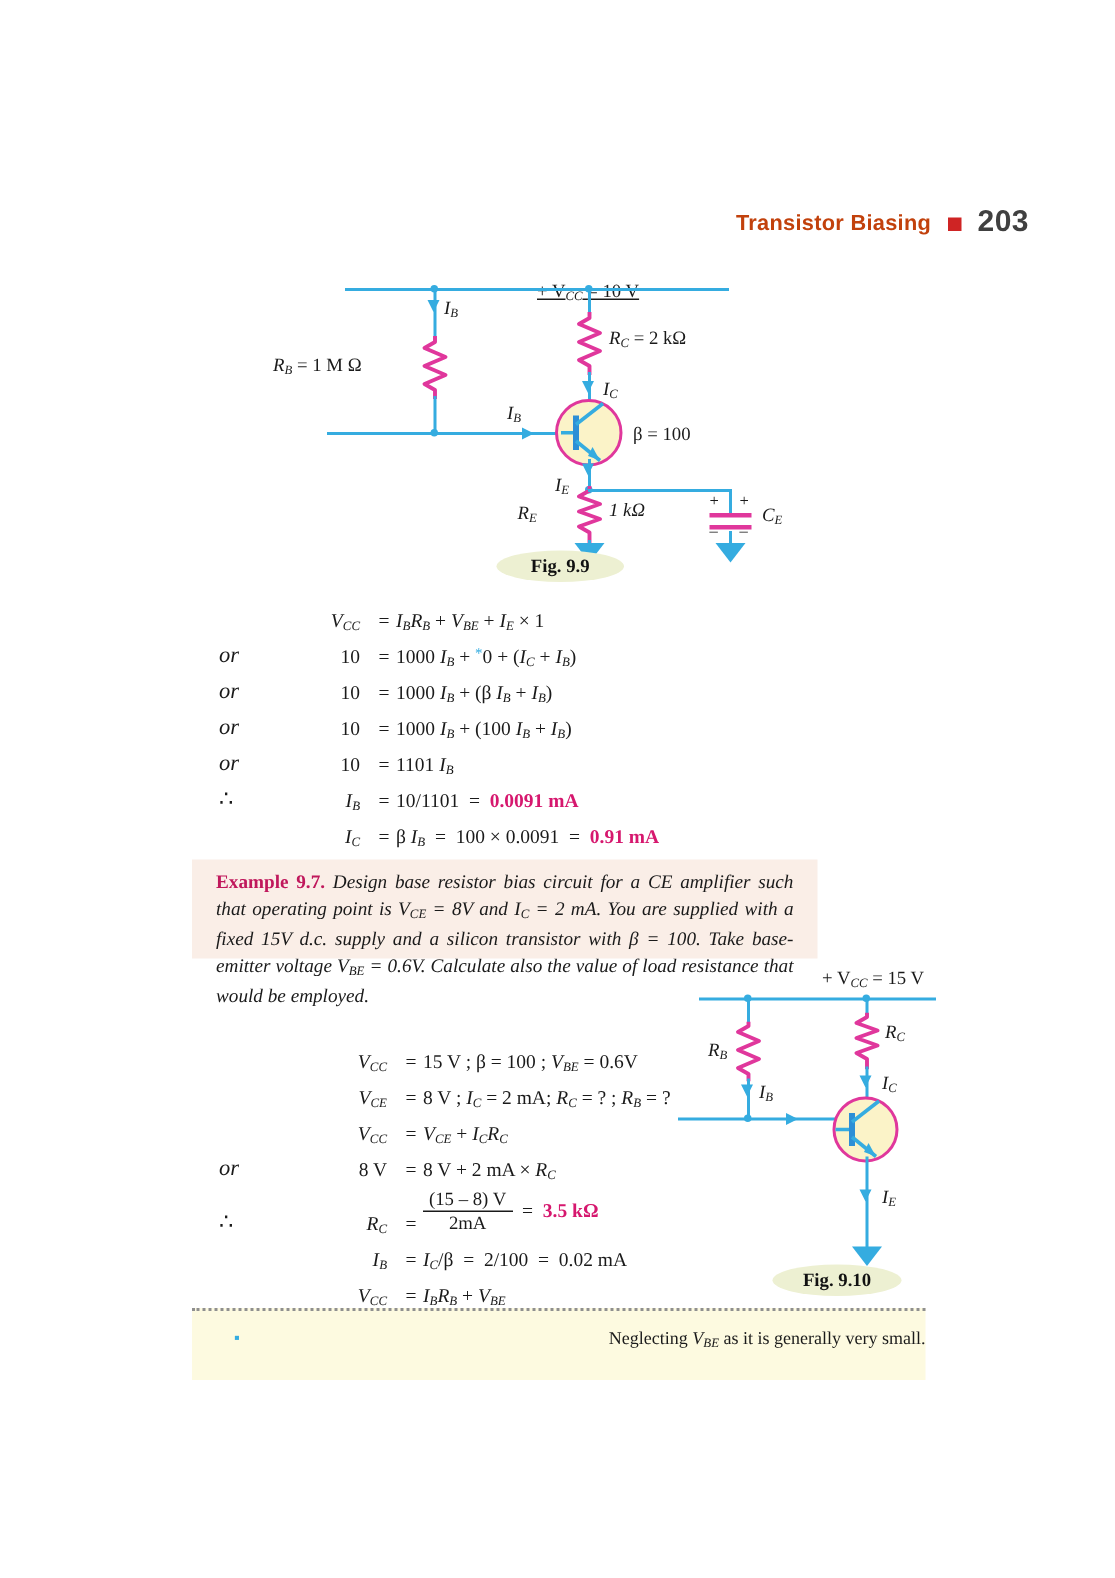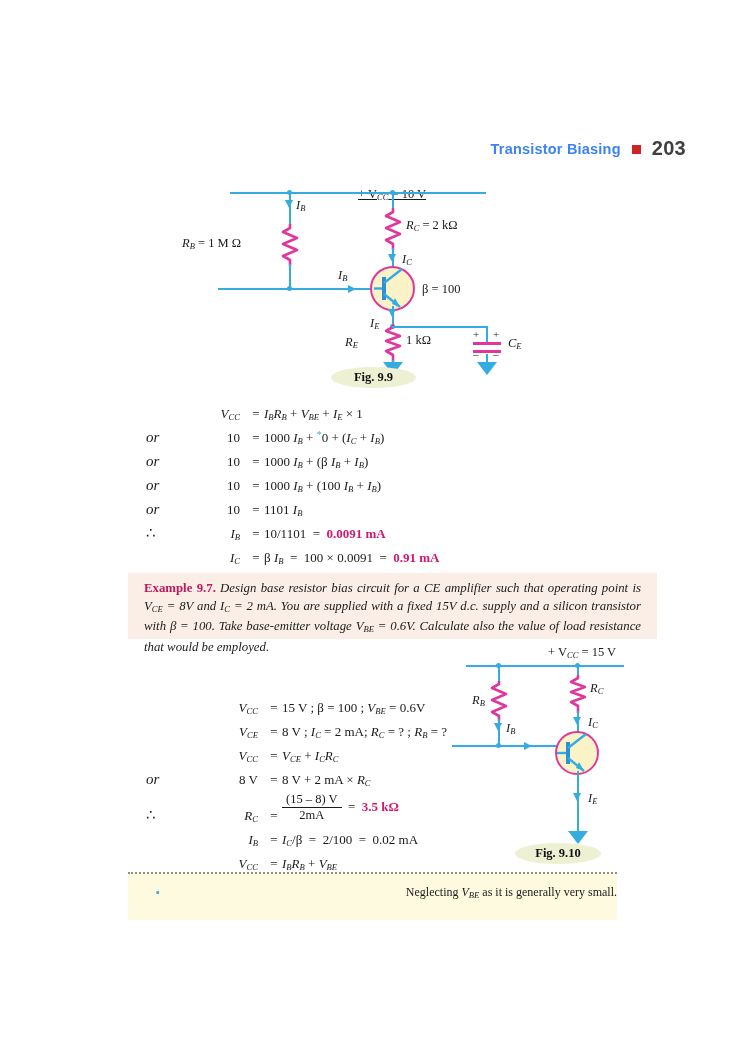--- a/index.html
+++ b/index.html
@@ -29,21 +29,21 @@
     right: 57px;
     display: flex;
     align-items: center;
     gap: 11px;
     font-family: "Liberation Sans", sans-serif;
   }
   .runhead-title {
     font-size: 14.5px;
     font-weight: bold;
     letter-spacing: .2px;
-    color: #3b82f6;
+    color: #c2410c;
   }
   .runhead-bullet {
     width: 9px;
     height: 9px;
     background: #cf2424;
     display: inline-block;
     position: relative;
     top: 1px;
   }
   .runhead-page {
@@ -303,21 +303,21 @@
     <div class="arr-d" style="left:158px; top:139px;"></div>
     <div class="lbl" style="left:140px; top:146px;">
       <i>I</i><sub>E</sub>
     </div>
     <svg class="res" style="left:154px; top:154px;" width="18" height="38" viewBox="0 0 18 38">
       <polyline points="9,0 9,3 2,7 16,12 2,17 16,22 2,27 9,31 9,38" fill="none" stroke="#e0379c" stroke-width="2.6" stroke-linejoin="round"></polyline>
     </svg>
     <div class="lbl" style="left:115px; top:165px;">
       <i>R</i><sub>E</sub>
     </div>
-    <div class="lbl" style="left:176px; top:163px;">
+    <div class="lbl" style="left:176px; top:163px;font-style:italic;">
       <span>1 kΩ</span>
     </div>
     <div class="wire v" style="left:162px; top:190px; height:6px;"></div>
     <div class="gnd" style="left:153px; top:192px;"></div>
 
     <div class="wire h" style="left:162px; top:156px; width:96px;"></div>
     <div class="wire v" style="left:256px; top:156px; height:16px;"></div>
 
     <div class="cap-plate" style="left:243px; top:172px; width:28px;"></div>
     <div class="cap-plate" style="left:243px; top:180px; width:28px;"></div>
@@ -396,21 +396,21 @@
     </div>
 
     <div class="eqrow">
       <span class="eq-or"></span>
       <span class="eq-lhs"><span class="mi">I</span><span class="sub">E</span></span>
       <span class="eq-eq">=</span>
       <span class="eq-rhs"><span class="mi">I</span><span class="sub">C</span> + <span class="mi">I</span><span class="sub">B</span>&nbsp; =&nbsp; 0.91 + 0.0091&nbsp; =&nbsp; <span class="ans">0.919 mA</span></span>
     </div>
   </div>
 
-  <div class="example-box" style="left:128px; top:573px; width:529px; height:66px;">
+  <div class="example-box" style="left:128px; top:573px; width:417px; height:66px;">
     <span class="example-head">Example 9.7.</span><span> Design base resistor bias circuit for a CE amplifier such that operating point is </span><span class="mi">V</span><span class="sub">CE</span><span> = 8V and </span><span class="mi">I</span><span class="sub">C</span><span> = 2 mA. You are supplied with a fixed 15V d.c. supply and a silicon transistor with β = 100.  Take base-emitter voltage </span><span class="mi">V</span><span class="sub">BE</span><span> = 0.6V.  Calculate also the value of load resistance that would be employed.</span>
   </div>
 
 
   <div class="eqblock" style="left:128px; top:692px;">
 
     <div class="eqrow">
       <span class="eq-or"></span>
       <span class="eq-lhs" style="width:80px;"><span class="mi">V</span><span class="sub">CC</span></span>
       <span class="eq-eq">=</span>

